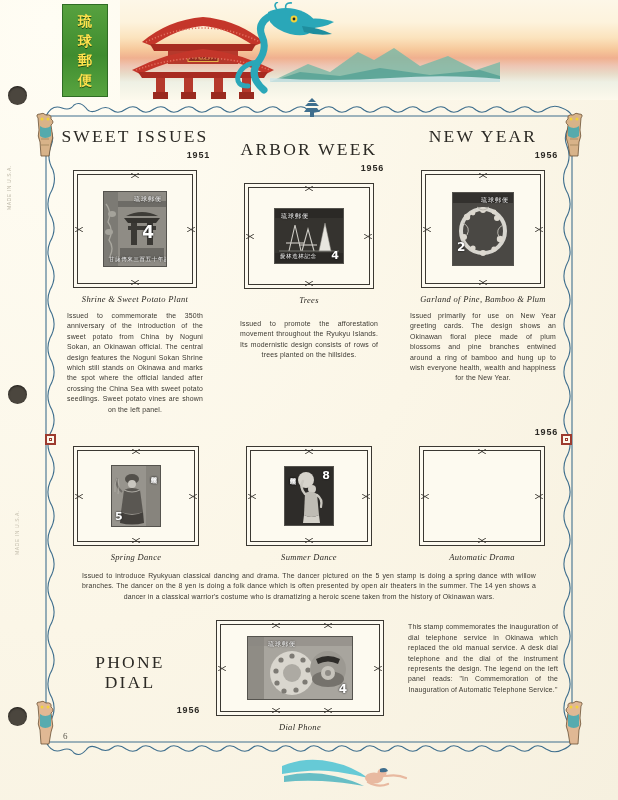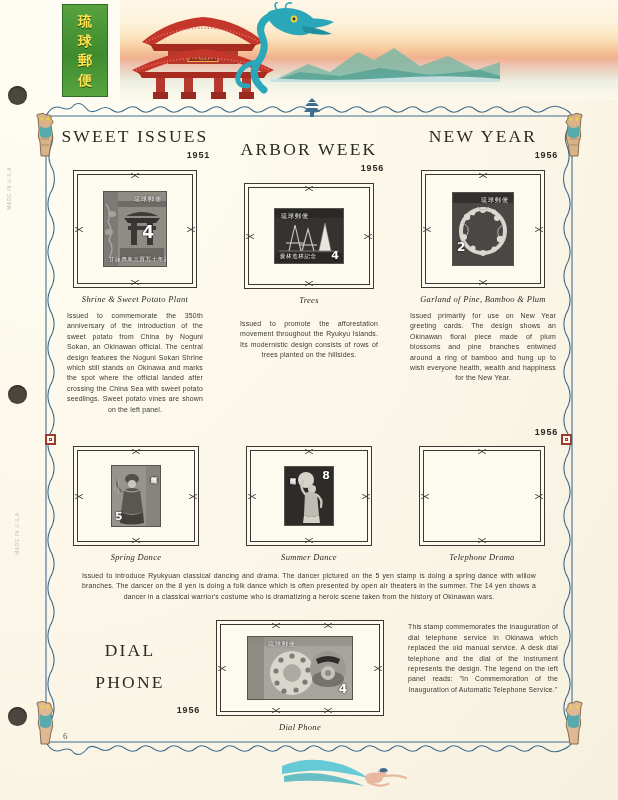--- a/index.html
+++ b/index.html
@@ -573,32 +573,32 @@
                   <path d="M0 0 L4 2.5 L0 5 M8 0 L4 2.5 L8 5" stroke="#3b3832" fill="none" stroke-width=".9"></path>
                 </svg>
               <svg class="tick" style="left:-3px;top:50%;margin-top:-2.5px;" viewBox="0 0 8 5">
                   <path d="M0 0 L4 2.5 L0 5 M8 0 L4 2.5 L8 5" stroke="#3b3832" fill="none" stroke-width=".9"></path>
                 </svg>
               <svg class="tick" style="right:-3px;top:50%;margin-top:-2.5px;" viewBox="0 0 8 5">
                   <path d="M0 0 L4 2.5 L0 5 M8 0 L4 2.5 L8 5" stroke="#3b3832" fill="none" stroke-width=".9"></path>
                 </svg>
             </div>
           </div>
-          <div class="cap">Telephone Drama</div>
+          <div class="cap">Automatic Drama</div>
         </div>
       </div>
 
       <div class="body" style="margin-top:9px;padding:0 22px;">Issued to introduce Ryukyuan classical dancing and drama. The dancer pictured on the 5 yen stamp is doing a spring dance with willow branches. The dancer on the 8 yen is doing a folk dance which is often presented by open air theaters in the summer. The 14 yen shows a dancer in a classical warrior's costume who is dramatizing a heroic scene taken from the history of Okinawan wars.</div>
     </div>
 
     <div style="margin-top:18px;display:flex;align-items:flex-start;">
 
       <div style="width:140px;text-align:center;padding-top:20px;">
+        <div class="sec-title" style="margin-top:12px;">PHONE</div>
         <div class="sec-title">DIAL</div>
-        <div class="sec-title" style="margin-top:12px;">PHONE</div>
         <div class="sec-year" style="margin-top:13px;">1956</div>
       </div>
 
       <div style="width:200px;">
         <div class="mount" style="width:168px;height:96px;">
           <div class="inner">
             <svg class="tick" style="left:35%;top:-2px;margin-left:-4px;" viewBox="0 0 8 5">
                 <path d="M0 0 L4 2.5 L0 5 M8 0 L4 2.5 L8 5" stroke="#3b3832" fill="none" stroke-width=".9"></path>
               </svg>
             <svg class="tick" style="left:68%;top:-2px;margin-left:-4px;" viewBox="0 0 8 5">

